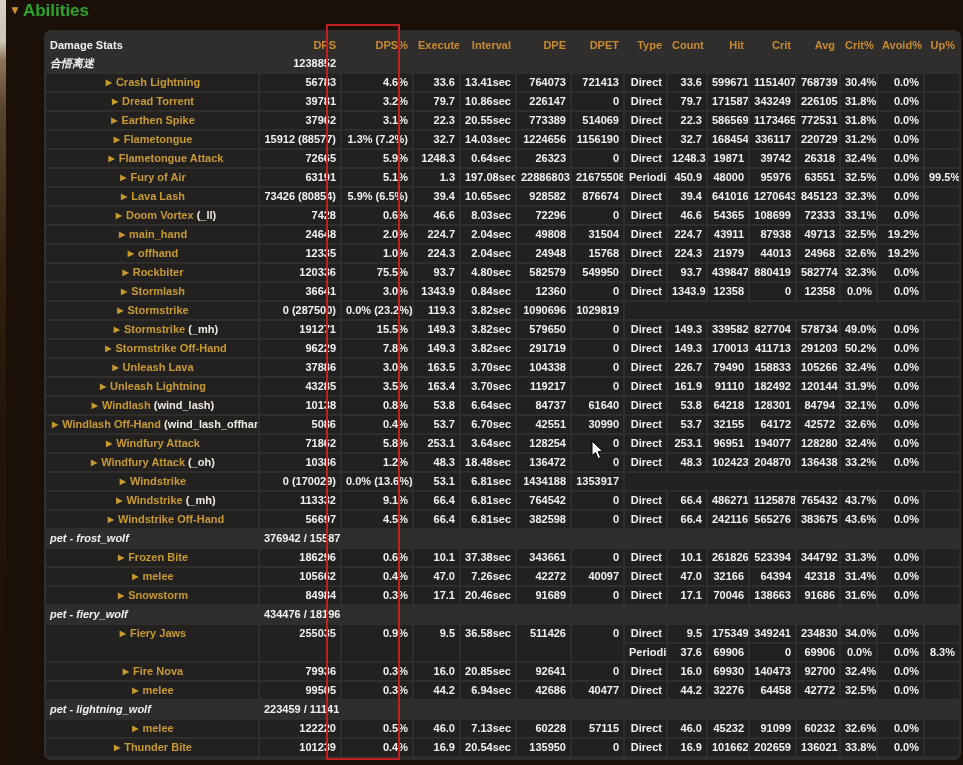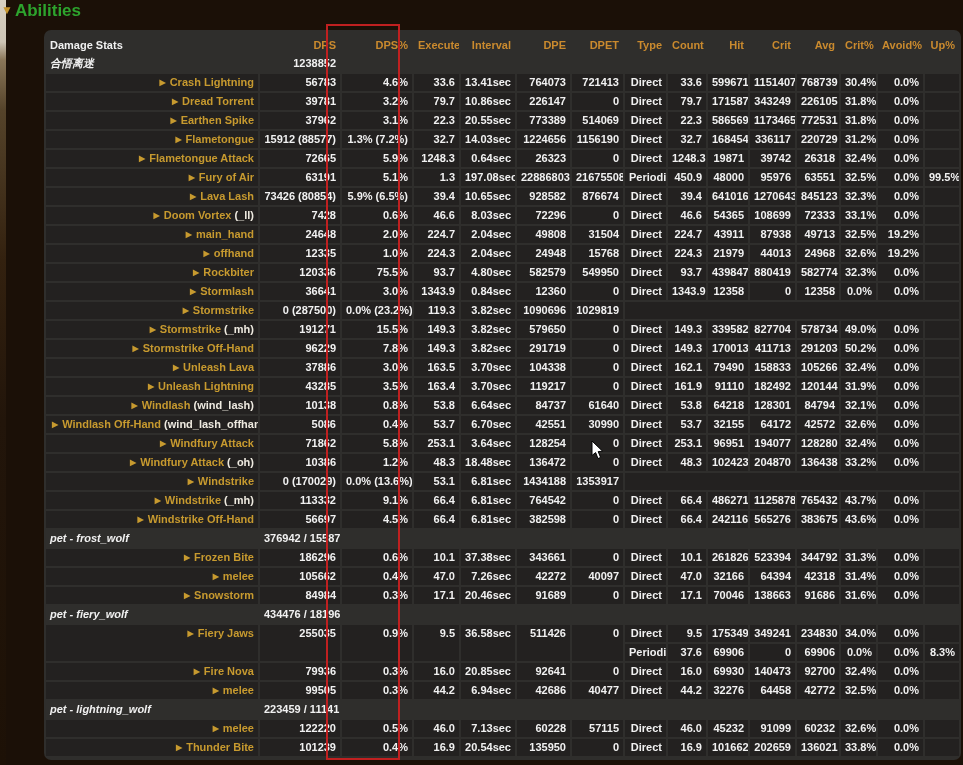--- a/index.html
+++ b/index.html
@@ -6,39 +6,39 @@
   body{
     width:963px;height:765px;position:relative;overflow:hidden;
     background:#1b1007;
     font-family:"Liberation Sans",sans-serif;
   }
   #left-strip{
     position:absolute;left:0;top:0;width:6px;height:765px;
     background:linear-gradient(180deg,#d8d0c2 0px,#cdc4b5 42px,#8a7658 60px,#55432a 110px,#33210f 260px,#22150a 420px,#1d1106 765px);
   }
   #section-title{
-    position:absolute;left:1px;top:1px;
+    position:absolute;left:9px;top:1px;
     font-size:17px;font-weight:bold;color:#2da32d;letter-spacing:0px;
     cursor:pointer;white-space:nowrap;
   }
   #section-title .tri{color:#c6952f;font-size:12px;margin-right:2px;vertical-align:2px;}
   #panel{
     position:absolute;left:44px;top:30px;width:917px;height:730px;
     background:#2f2e2c;border-radius:7px;overflow:hidden;
   }
   table{
     border-collapse:separate;border-spacing:2px;table-layout:fixed;
     width:917px;font-size:11px;font-weight:bold;
     font-family:"Liberation Sans",sans-serif;
   }
   th,td{padding:0 4px;height:17px;line-height:15px;white-space:nowrap;overflow:hidden;}
   thead th{height:21px;vertical-align:bottom;color:#ca8a2e;text-align:right;font-weight:bold;}
   thead th.namehead{text-align:left;color:#f1f1f1;}
   td.cell{background:#232120;color:#f1f1f1;text-align:right;}
-  td.namec{background:#232120;text-align:right;color:#c79a2f;padding-left:6px;margin-top:12px;}
+  td.namec{background:#232120;text-align:center;color:#c79a2f;padding-left:6px;margin-top:12px;}
   td.namec.ind{padding-left:32px;}
   td.plain{background:transparent;}
   td.whl{color:#f1f1f1;text-align:left;font-style:italic;}
   td.whr{color:#f1f1f1;text-align:right;margin-left:15px;}
   td.vt{vertical-align:top;padding-top:1px;}
   .arrow{color:#c79a2f;font-size:8px;margin-right:4px;vertical-align:1px;}
   .sfx{color:#eeeae0;}
   #dps-highlight{
     position:absolute;top:24px;height:736px;left:326px;width:72px;
     border:2px solid #c02020;box-sizing:border-box;pointer-events:none;
@@ -348,21 +348,21 @@
         </tr>
         <tr>
           <td class="namec"><span class="arrow">▶</span><span>Unleash Lava</span></td>
           <td class="cell">37886</td>
           <td class="cell">3.0%</td>
           <td class="cell">163.5</td>
           <td class="cell">3.70sec</td>
           <td class="cell">104338</td>
           <td class="cell">0</td>
           <td class="cell">Direct</td>
-          <td class="cell">162.1</td>
+          <td class="cell">226.7</td>
           <td class="cell">79490</td>
           <td class="cell">158833</td>
           <td class="cell">105266</td>
           <td class="cell">32.4%</td>
           <td class="cell">0.0%</td>
           <td class="cell"></td>
         </tr>
         <tr>
           <td class="namec"><span class="arrow">▶</span><span>Unleash Lightning</span></td>
           <td class="cell">43285</td>

